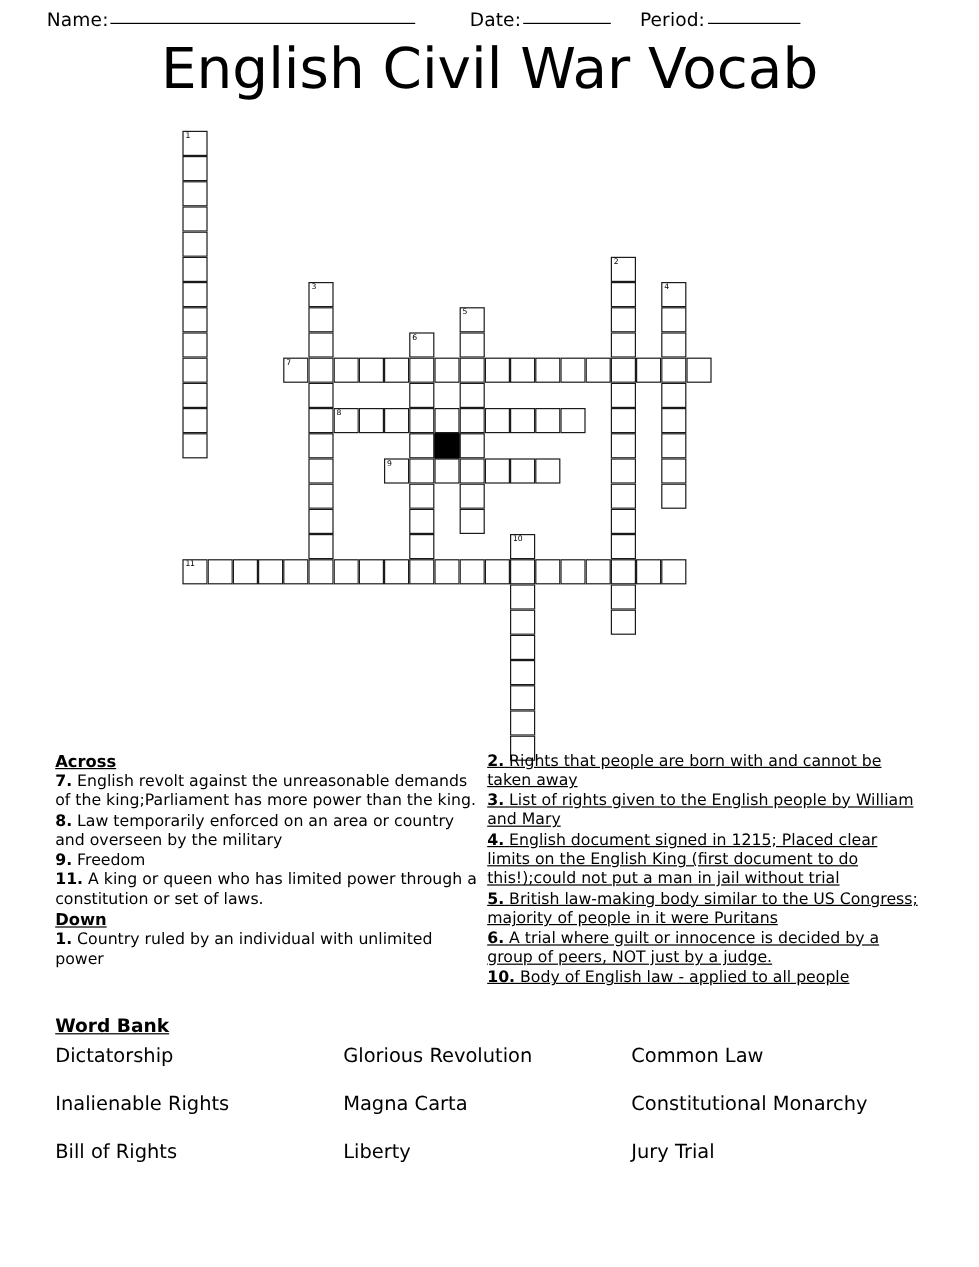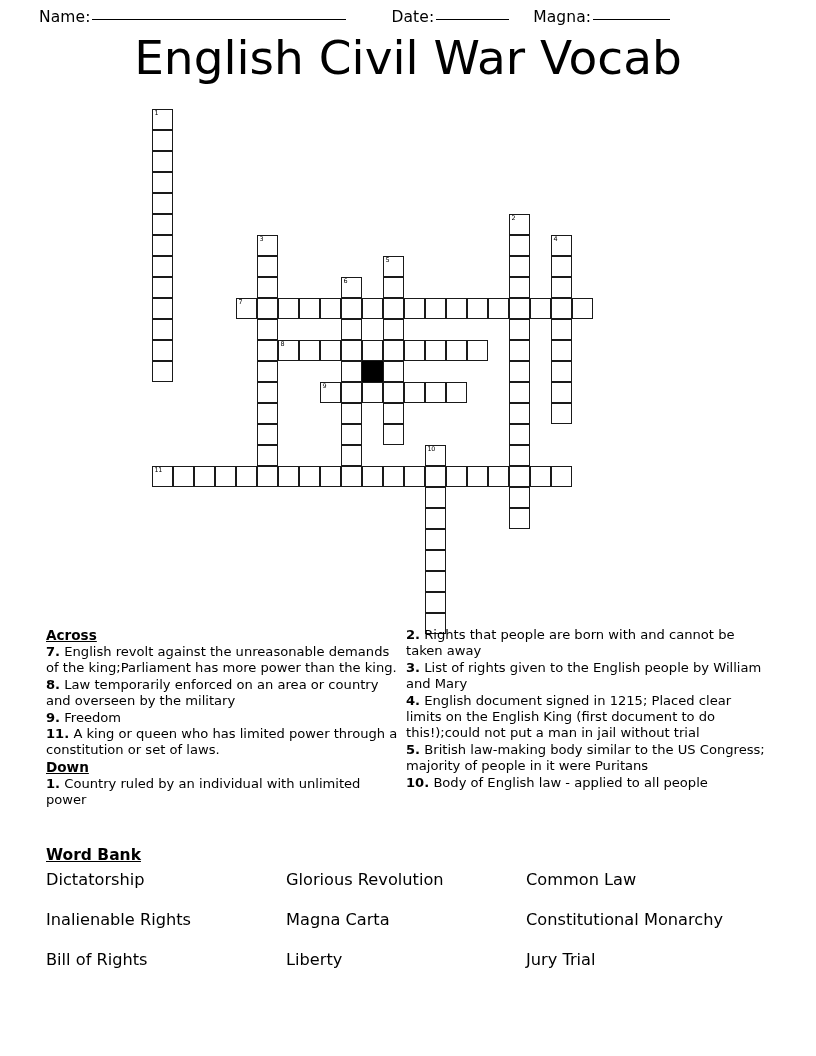--- a/index.html
+++ b/index.html
@@ -98,21 +98,21 @@
     width: 724px;
     height: 210px;
   }
   .clue-col {
     position: absolute;
     top: 0;
     font-size: 13.1px;
     line-height: 16.4px;
   }
   .clue-col.left  { left: 46px;  width: 352px; }
-  .clue-col.right { left: 406px; width: 362px; }
+  .clue-col.right { left: 406px; width: 362px; text-decoration: underline; }
 
   .sec-head {
     font-weight: bold;
     text-decoration: underline;
     font-size: 13.6px;
     line-height: 17px;
     display: block;
   }
   .clue { display: block; }
   .clue .n { font-weight: bold; }
@@ -151,21 +151,21 @@
     <span class="hdr-label">Name:</span>
     <span class="hdr-rule rule-name"></span>
   </span>
   <span class="sp-1"></span>
   <span class="hdr-field">
     <span class="hdr-label">Date:</span>
     <span class="hdr-rule rule-date"></span>
   </span>
   <span class="sp-2"></span>
   <span class="hdr-field">
-    <span class="hdr-label">Magna:</span>
+    <span class="hdr-label">Period:</span>
     <span class="hdr-rule rule-period"></span>
   </span>
 </div>
 
 <div class="title">English Civil War Vocab</div>
 
 <div id="grid-wrap">
     <div class="cell" style="left: 152px; top: 109px;">
       <span class="num">1</span>
     </div>
@@ -317,20 +317,21 @@
     <span class="clue"><span class="n">9.</span> <span>Freedom</span></span>
     <span class="clue"><span class="n">11.</span> <span>A king or queen who has limited power through a constitution or set of laws.</span></span>
     <span class="sec-head">Down</span>
     <span class="clue"><span class="n">1.</span> <span>Country ruled by an individual with unlimited power</span></span>
   </div>
   <div class="clue-col right">
     <span class="clue"><span class="n">2.</span> <span>Rights that people are born with and cannot be taken away</span></span>
     <span class="clue"><span class="n">3.</span> <span>List of rights given to the English people by William and Mary</span></span>
     <span class="clue"><span class="n">4.</span> <span>English document signed in 1215; Placed clear limits on the English King (first document to do this!);could not put a man in jail without trial</span></span>
     <span class="clue"><span class="n">5.</span> <span>British law-making body similar to the US Congress; majority of people in it were Puritans</span></span>
+    <span class="clue"><span class="n">6.</span> <span>A trial where guilt or innocence is decided by a group of peers, NOT just by a judge.</span></span>
     <span class="clue"><span class="n">10.</span> <span>Body of English law - applied to all people</span></span>
   </div>
 </div>
 
 <div class="wordbank">
   <span class="wb-head">Word Bank</span>
   <div class="wb-grid">
     <span class="wb-item">Dictatorship</span>
     <span class="wb-item">Glorious Revolution</span>
     <span class="wb-item">Common Law</span>

